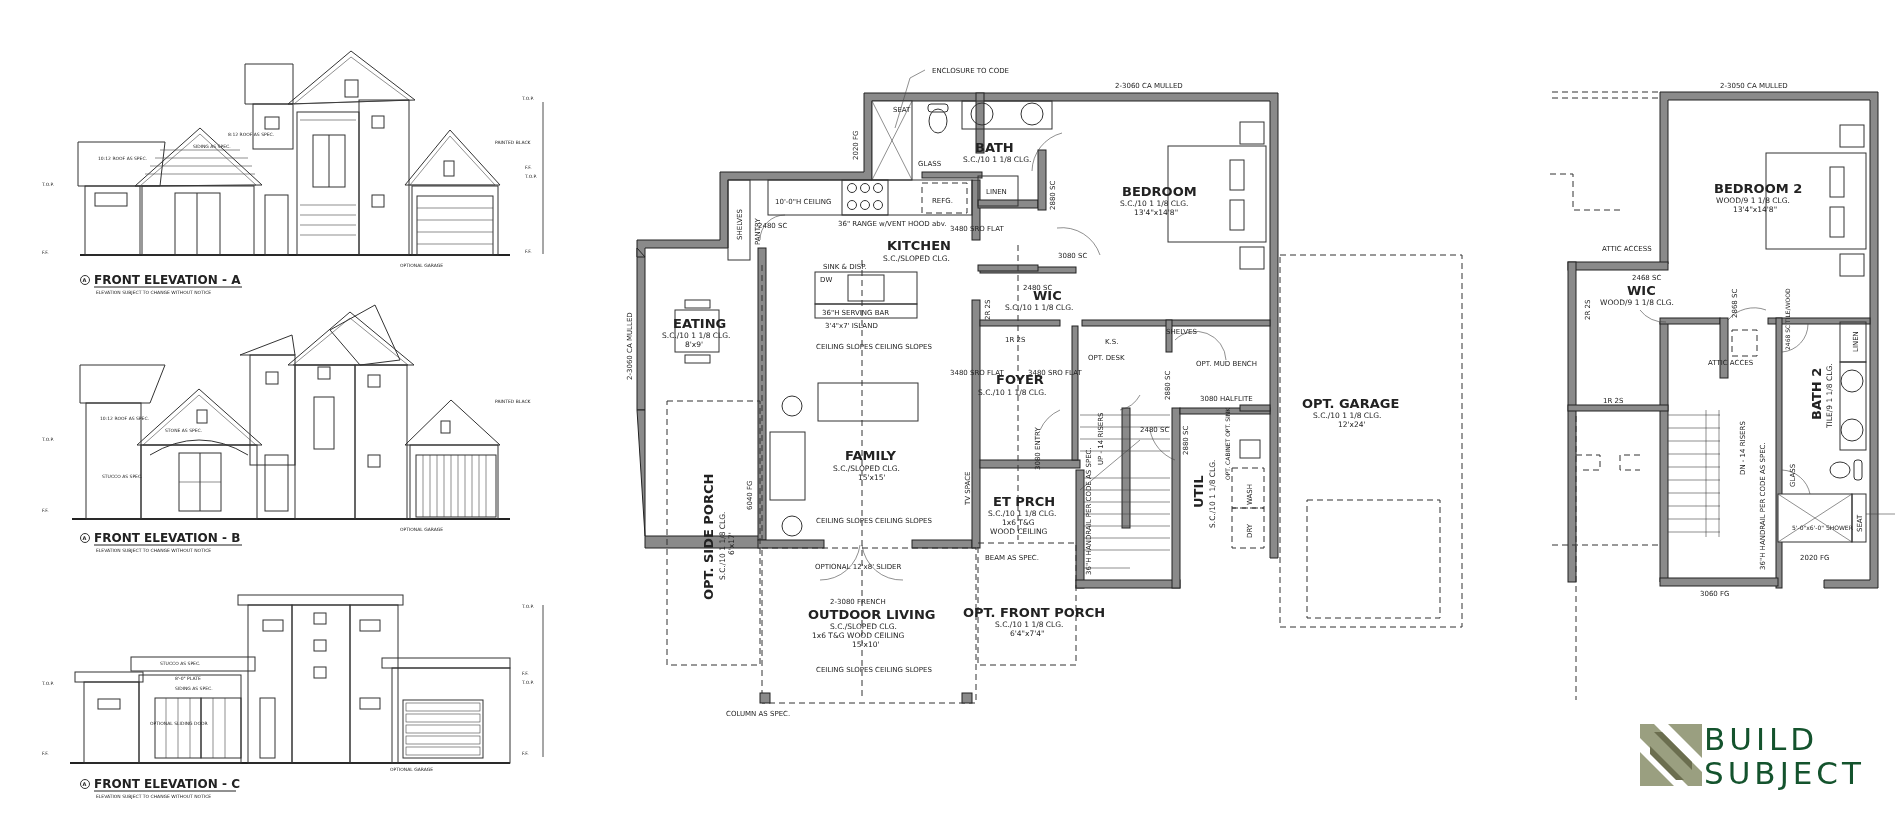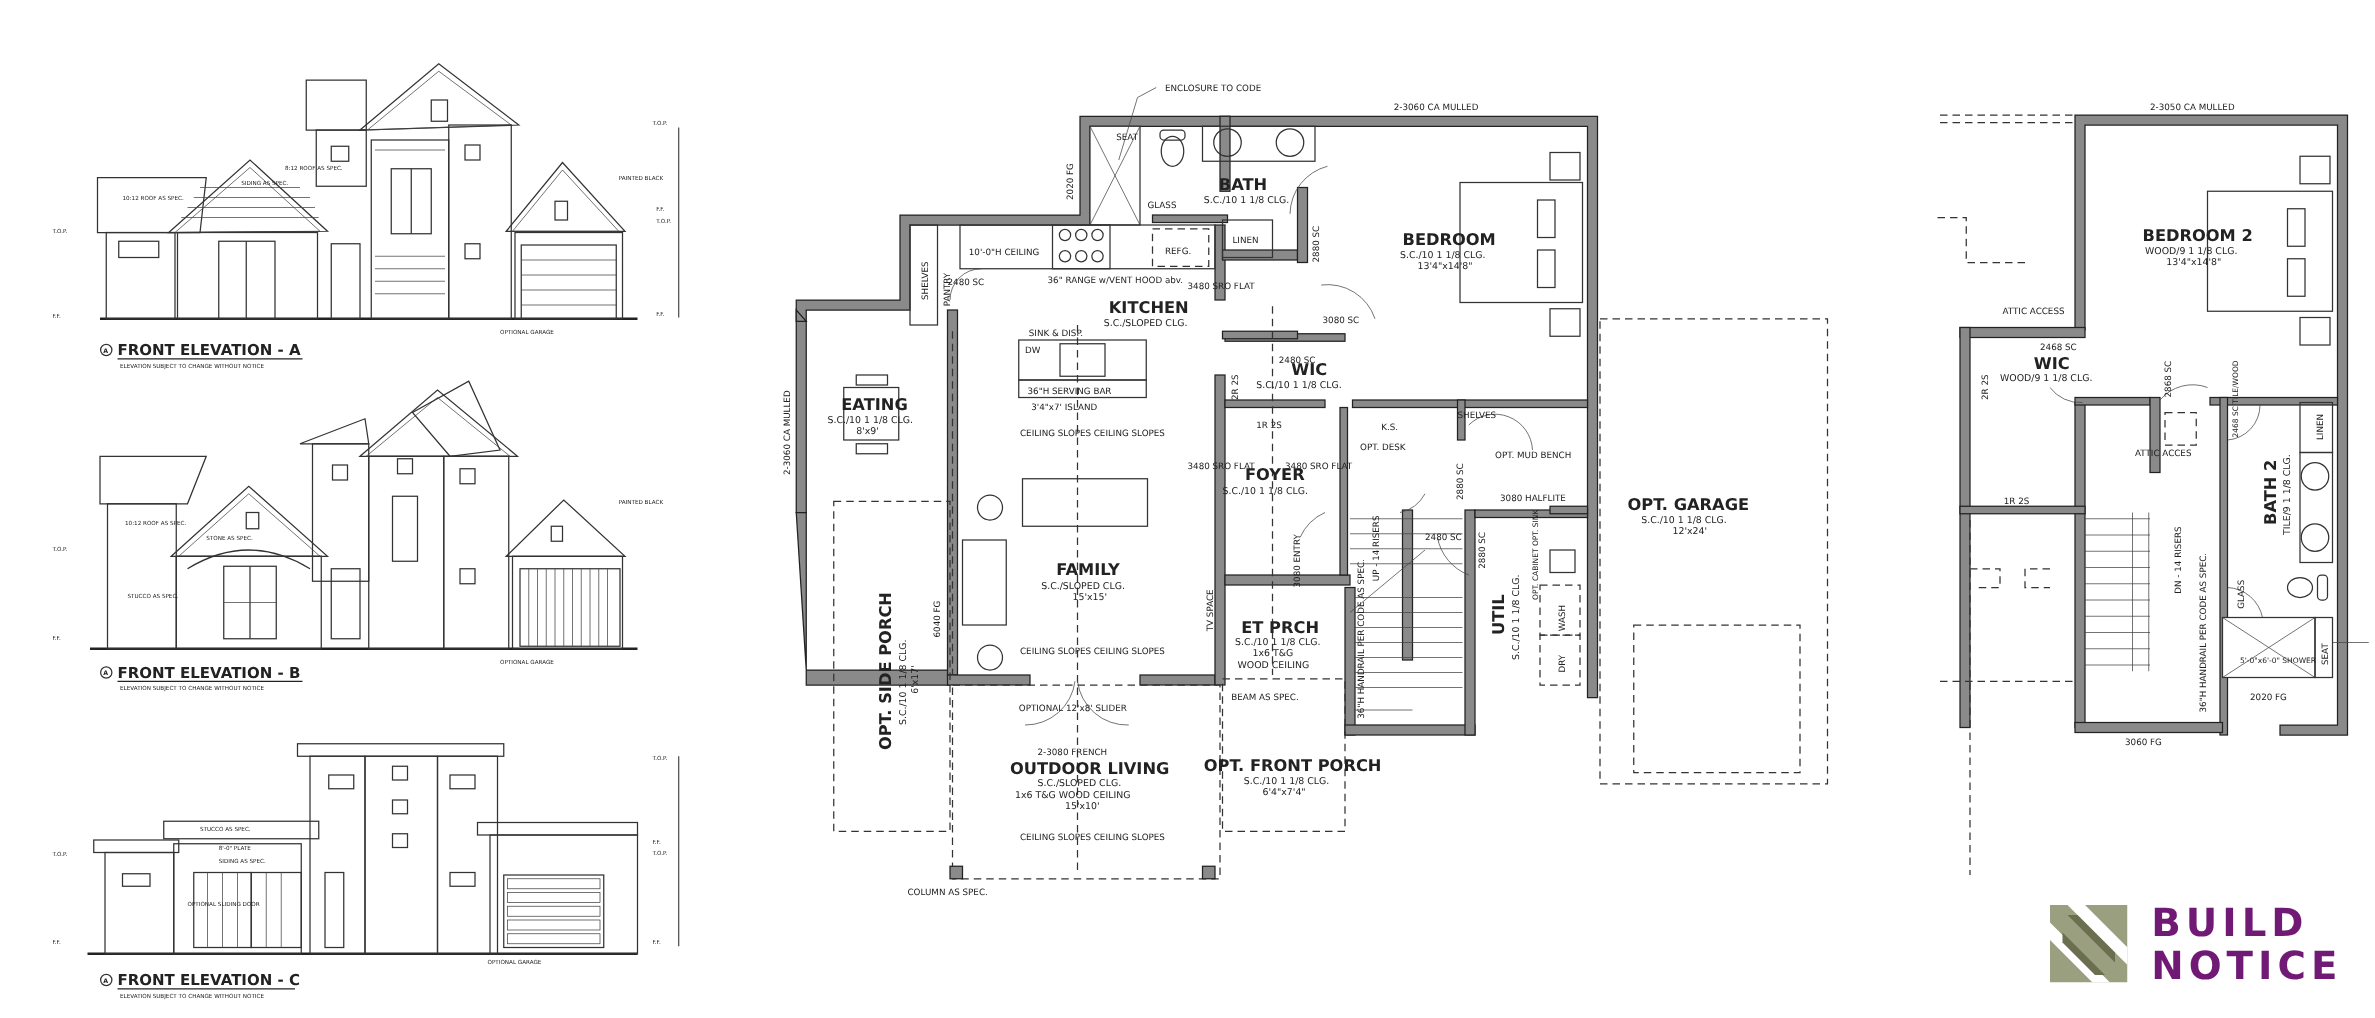--- a/index.html
+++ b/index.html
@@ -10,21 +10,21 @@
   .sm{font-size:7px;}
   .room{font-size:13px;font-weight:bold;}
   .roomsm{font-size:7.5px;}
   .ttl{font-size:12px;font-weight:bold;}
   .wall{fill:#8a8a8a;stroke:#222;stroke-width:1;}
   .ln{fill:none;stroke:#333;stroke-width:1;}
   .thin{fill:none;stroke:#444;stroke-width:.6;}
   .dash{fill:none;stroke:#333;stroke-width:1;stroke-dasharray:6 4;}
   .fill-w{fill:#fff;stroke:#333;stroke-width:1;}
   .logo{position:absolute;left:1640px;top:722px;width:240px;height:70px;}
-  .logo-text{position:absolute;left:81px;top:0;font-family:"DejaVu Sans",sans-serif;font-weight:bold;font-size:31px;letter-spacing:4px;line-height:34px;color:#701a75;}
+  .logo-text{position:absolute;left:64px;top:0;font-family:"DejaVu Sans",sans-serif;font-weight:normal;font-size:31px;letter-spacing:4px;line-height:34px;color:#14532d;}
 </style>
 </head>
 <body>
 
 <svg width="1900" height="814" viewBox="0 0 1900 814">
 
   <g>
 
     <line x1="80" y1="255" x2="510" y2="255" stroke="#222" stroke-width="2"></line>
 
@@ -495,15 +495,15 @@
 <div class="logo">
   <svg width="62" height="62" viewBox="0 0 62 62" style="position:absolute;left:0;top:2px;">
     <rect x="0" y="0" width="62" height="62" fill="#9a9f80"></rect>
     <polygon points="14,0 28,0 62,34 62,48" fill="#fff"></polygon>
     <polygon points="0,14 0,28 34,62 48,62" fill="#fff"></polygon>
     <polygon points="14,8 22,8 52,38 52,46" fill="#6b6e4f"></polygon>
     <polygon points="10,22 10,30 36,56 44,56" fill="#6b6e4f"></polygon>
   </svg>
   <div class="logo-text">
     <div>BUILD</div>
-    <div>NOTICE</div>
+    <div>SUBJECT</div>
   </div>
 </div>
 
 </body></html>

